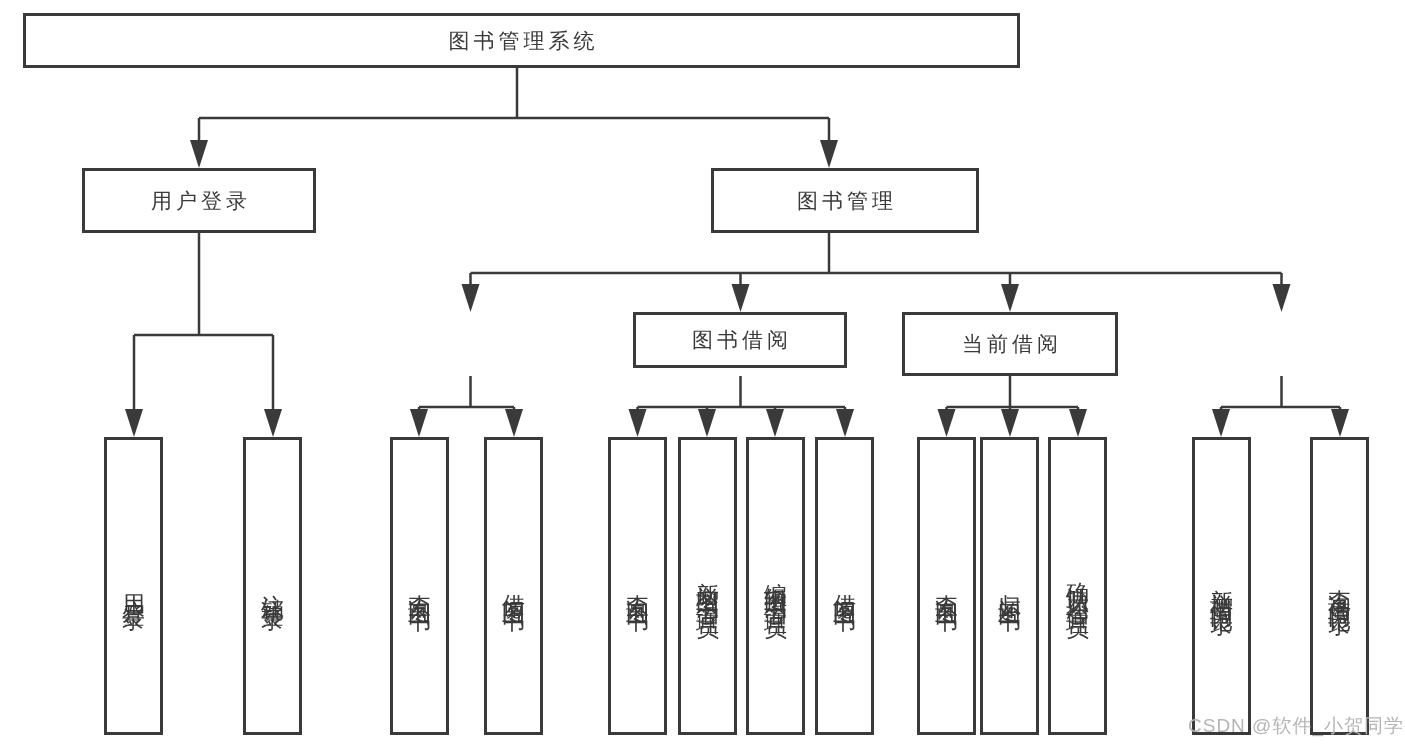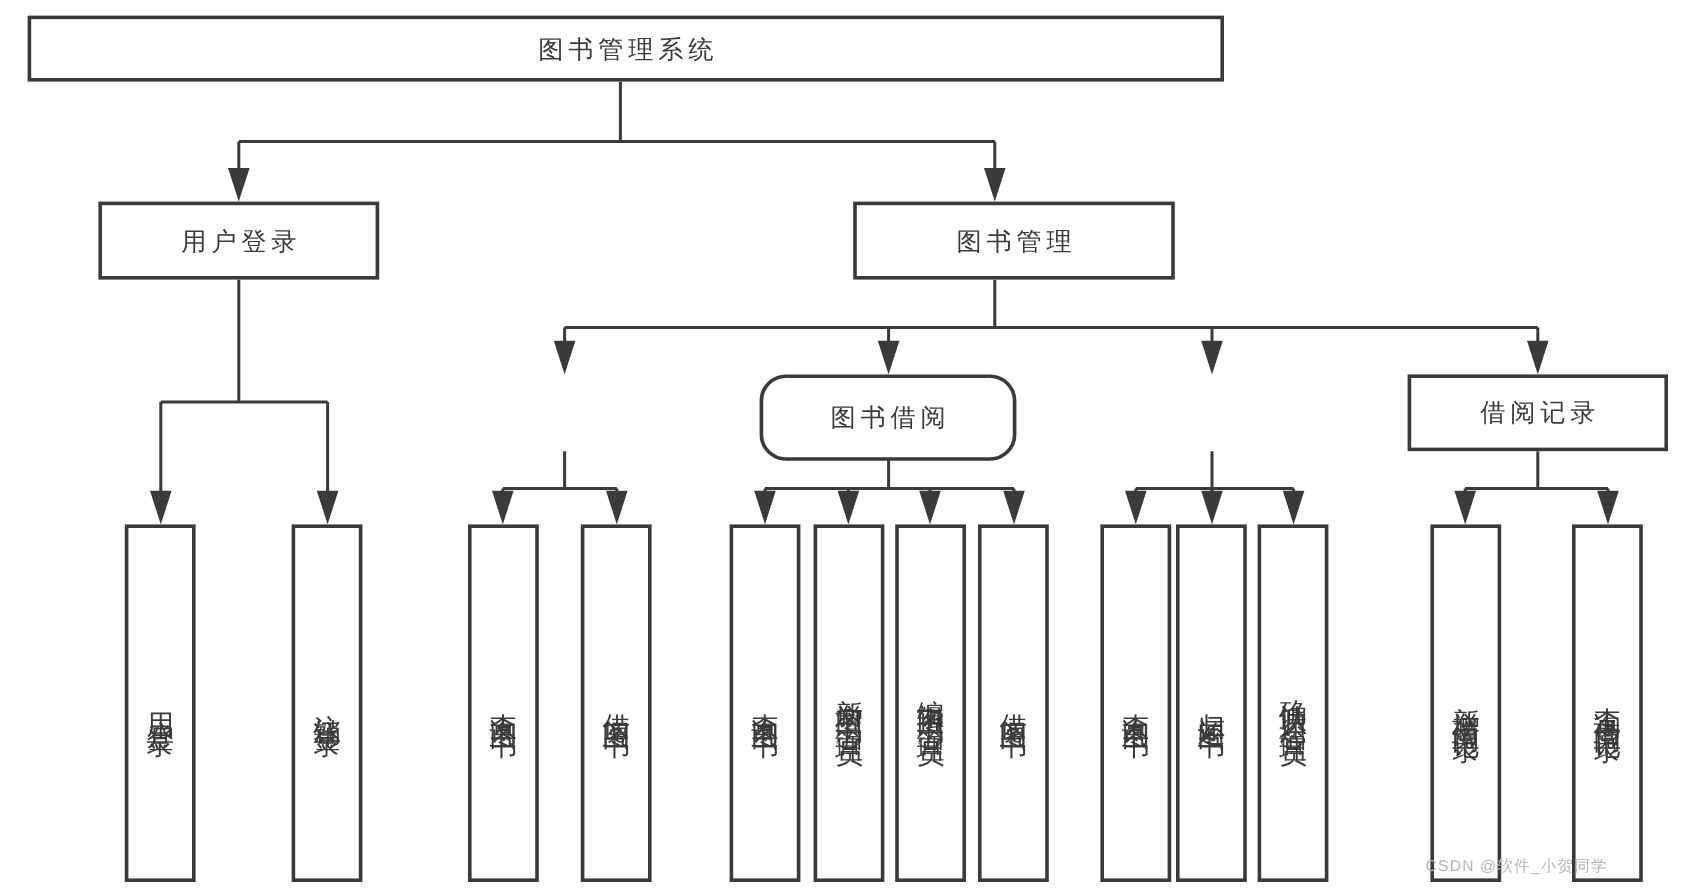--- a/index.html
+++ b/index.html
@@ -50,42 +50,42 @@
     line-height: 1;
     width: 59px;
     height: 298px;
     top: 437px;
   }
   
   .n-root    { left: 23px;   top: 13px;  width: 997px; height: 55px; }
   .n-login   { left: 82px;   top: 168px; width: 234px; height: 65px; }
   .n-mgmt    { left: 711px;  top: 168px; width: 268px; height: 65px; }
   .n-new     { left: 363px;  top: 312px; width: 215px; height: 64px; }
-  .n-borrow  { left: 633px;  top: 312px; width: 214px; height: 72px; border-radius: 22px; }
+  .n-borrow  { left: 633px;  top: 312px; width: 214px; height: 56px; }
   .n-current { left: 902px;  top: 312px; width: 216px; height: 64px; }
   .n-record  { left: 1173px; top: 312px; width: 217px; height: 64px; }
   
   .g1c0 { left: 104px; }
   .g1c1 { left: 243px; }
   .g2c0 { left: 390px; }
   .g2c1 { left: 484px; }
   .g3c0 { left: 608px; }
   .g3c1 { left: 678px; }
   .g3c2 { left: 746px; }
   .g3c3 { left: 815px; }
   .g4c0 { left: 917px; }
   .g4c1 { left: 980px; }
   .g4c2 { left: 1048px; }
   .g5c0 { left: 1192px; }
   .g5c1 { left: 1310px; }
   .watermark {
     position: absolute;
     left: 1188px;
     top: 713px;
-    font-size: 13px;
+    font-size: 19px;
     color: var(--watermark);
     letter-spacing: 1px;
     white-space: nowrap;
     z-index: 5;
   }
 </style>
 </head>
 <body>
 
 <div class="canvas">
@@ -129,21 +129,21 @@
       <path d="M1331,409 L1349,409 L1340,437 Z"></path>
     </g>
   </svg>
 
   <div class="box h n-root">图书管理系统</div>
 
   <div class="box h n-login">用户登录</div>
   <div class="box h n-mgmt">图书管理</div>
 
   <div class="box h n-borrow">图书借阅</div>
-  <div class="box h n-record">借阅记录</div>
+  <div class="box h n-current">当前借阅</div>
 
   <div class="box v g1c0">用户登录</div>
   <div class="box v g1c1">注销登录</div>
 
   <div class="box v g2c0">查询图书</div>
   <div class="box v g2c1">借阅图书</div>
 
   <div class="box v g3c0">查询图书</div>
   <div class="box v g3c1">新增图书（管理员）</div>
   <div class="box v g3c2">编辑图书（管理员）</div>

